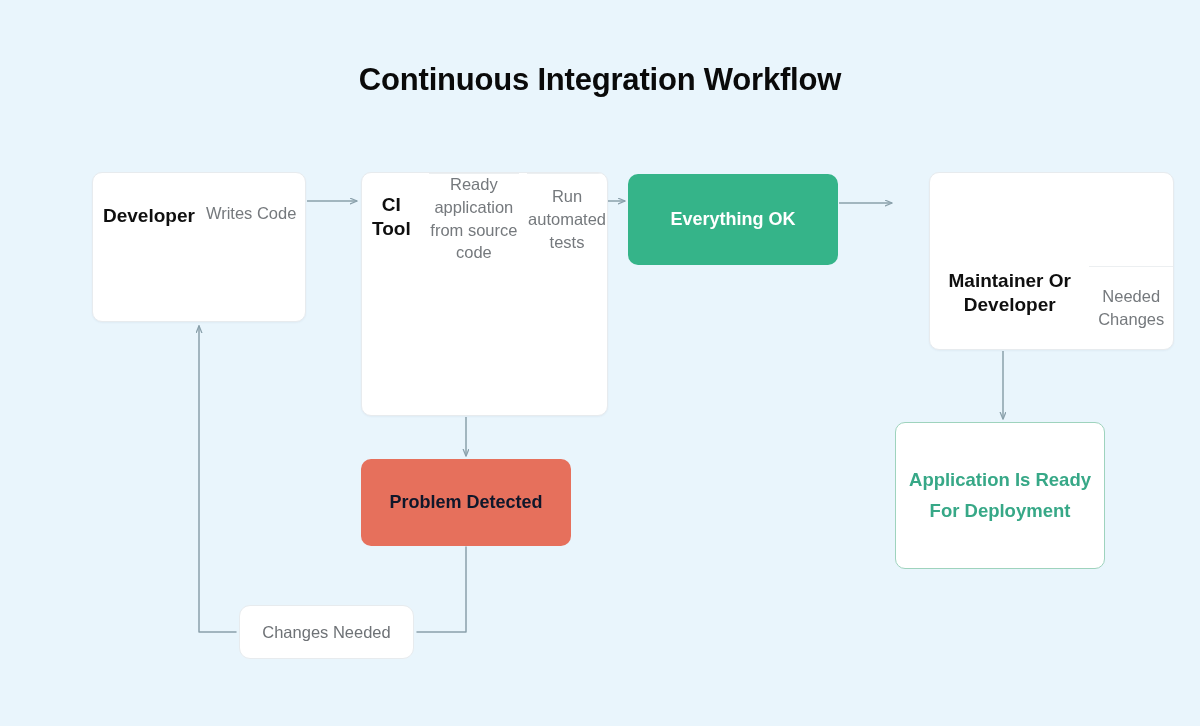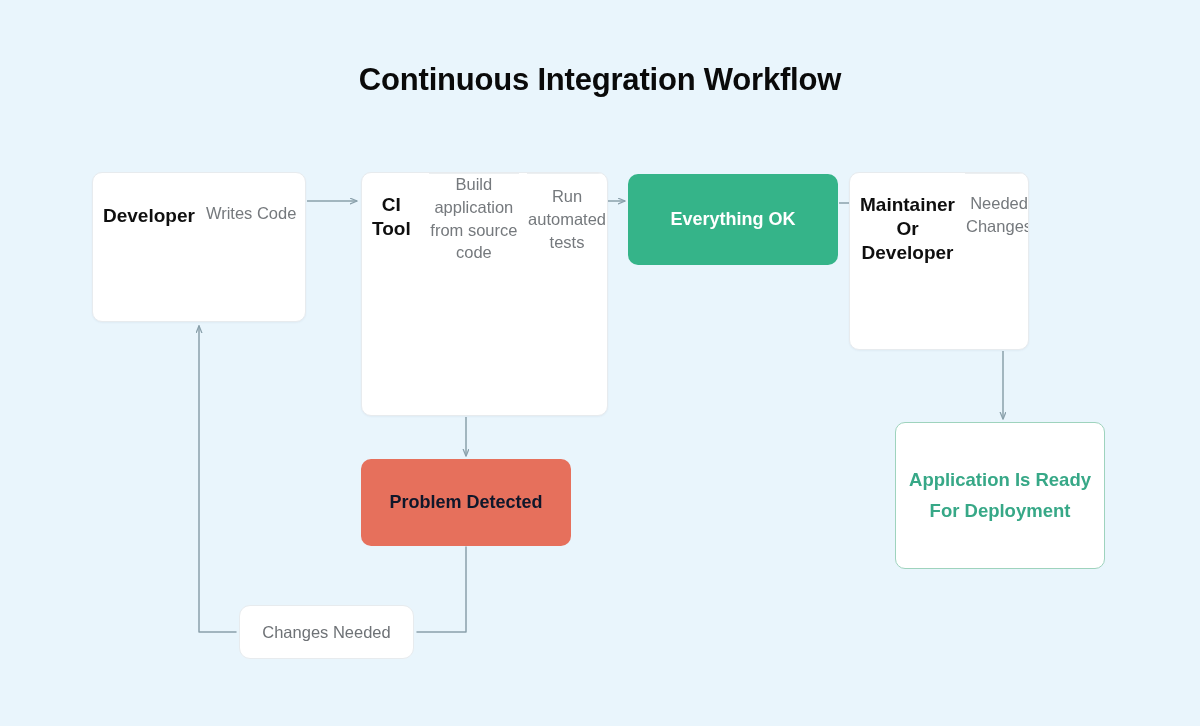--- a/index.html
+++ b/index.html
@@ -103,21 +103,21 @@
   }
   #node-everything-ok .pill-label {
     font-size: 18px;
     font-weight: bold;
     color: #ffffff;
     text-align: center;
     width: 100%;
   }
 
   #node-maintainer {
-    left: 849px; top: 172px; width: 180px; height: 178px;
+    left: 929px; top: 172px; width: 245px; height: 178px; align-items: flex-end;
   }
   #node-maintainer .node-header { height: 104px; }
   #node-maintainer .node-row { height: 74px; }
 
   #node-problem {
     left: 361px; top: 459px; width: 210px; height: 87px;
     background: #e6705c;
     border: none;
     align-items: center;
     justify-content: center;
@@ -192,21 +192,21 @@
     <path d="M236,632 L199,632 L199,326" fill="none" stroke="#8aa0ab" stroke-width="1.5" stroke-linecap="round" stroke-linejoin="round" marker-end="url(#arrowhead)"></path>
   </svg>
 
   <div class="node card" id="node-developer">
     <div class="node-header">Developer</div>
     <div class="node-row no-rule">Writes Code</div>
   </div>
 
   <div class="node card" id="node-ci-tool">
     <div class="node-header">CI Tool</div>
-    <div class="node-row r1">Build application from source code</div>
+    <div class="node-row r1">Ready application from source code</div>
     <div class="node-row r2">Run automated tests</div>
   </div>
 
   <div class="node" id="node-everything-ok">
     <div class="pill-label">Everything OK</div>
   </div>
 
   <div class="node card" id="node-maintainer">
     <div class="node-header">Maintainer Or Developer</div>
     <div class="node-row">Needed Changes</div>

